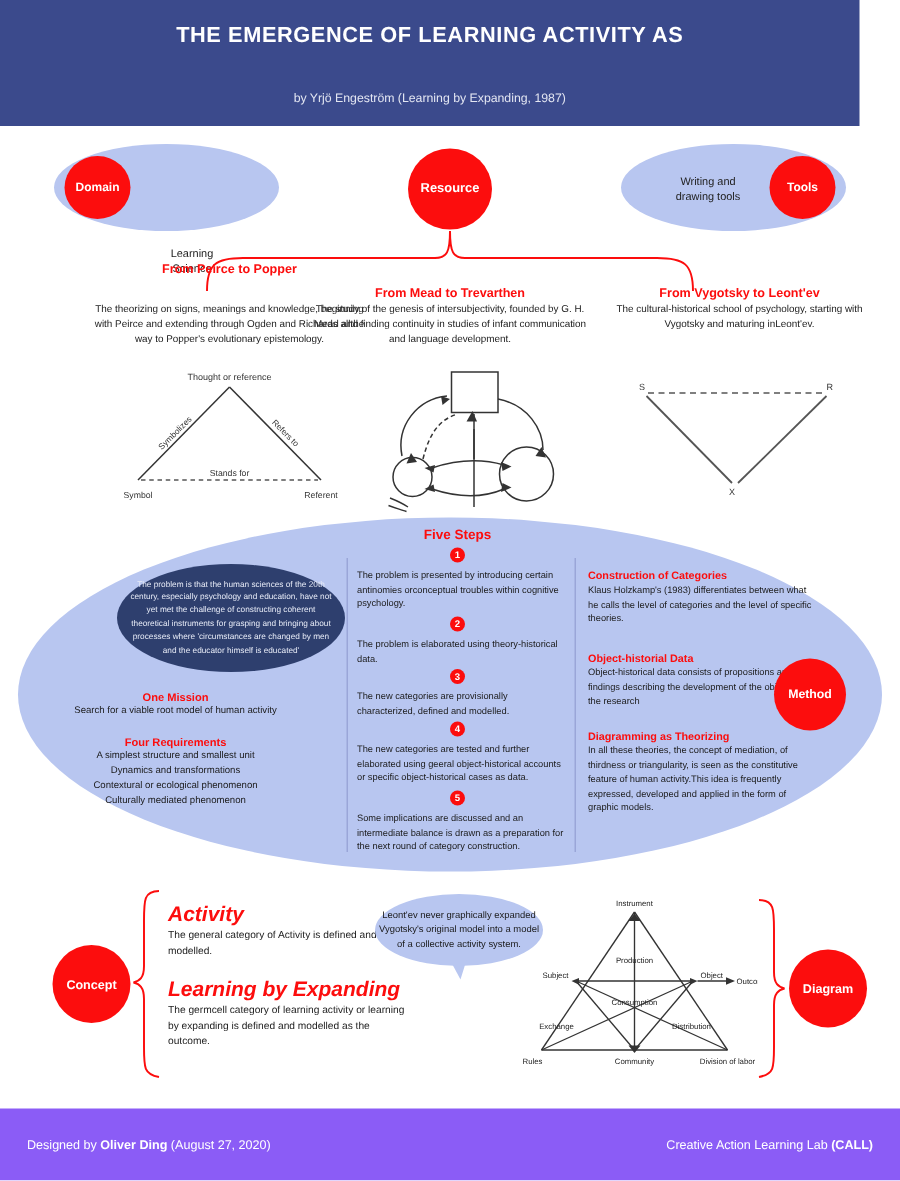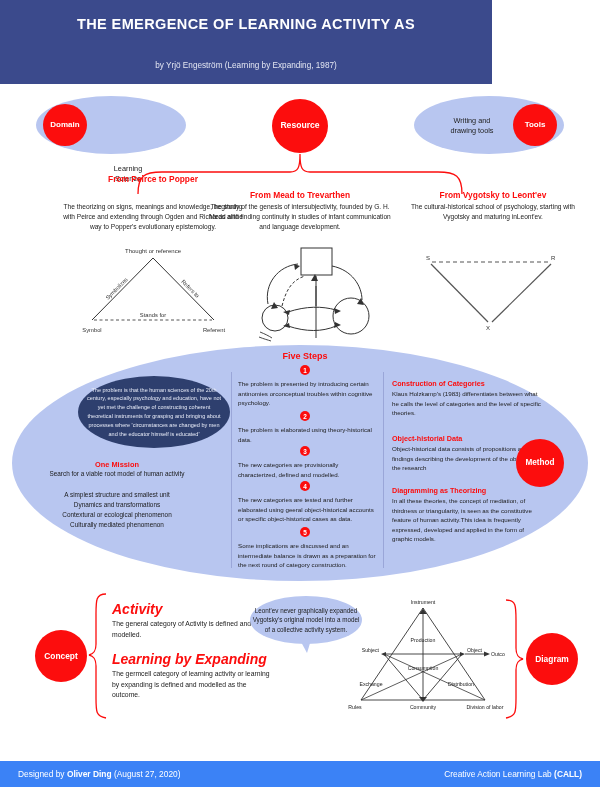--- a/index.html
+++ b/index.html
@@ -6,37 +6,37 @@
   html, body {
     width: 600px; height: 787px;
     background: #ffffff;
     font-family: "Liberation Sans", sans-serif;
     overflow: hidden;
   }
   #page { position: relative; width: 600px; height: 787px; background: #fff; }
 
   
   .header {
-    position: absolute; left: 0; top: 0; width: 492px; height: 84px;
+    position: absolute; left: 0; top: 0; width: 573px; height: 84px;
     background: #3b4a8c;
     display: flex; flex-direction: column;
     align-items: center; justify-content: center; gap: 16px;
   }
   .header h1 {
     color: #ffffff; font-size: 14.5px; font-weight: bold;
     letter-spacing: .4px; line-height: 1.45; text-align: center;
   }
   .header .byline {
     margin-top: 9px; color: #e3e6f2; font-size: 8.2px; text-align: center;
   }
 
   
   .footer {
-    position: absolute; left: 0; bottom: 0; width: 600px; height: 26px;
-    background: #3b82f6;
+    position: absolute; left: 0; bottom: 0; width: 600px; height: 48px;
+    background: #8b5cf6;
     display: flex; align-items: center; justify-content: space-between;
     padding: 0 18px;
   }
   .footer span { color: #ffffff; font-size: 8.4px; }
   .footer b { font-weight: bold; }
 
   
   .ellipse-blue {
     position: absolute; background: #b8c6f0; border-radius: 50%;
     display: flex; align-items: center;
@@ -214,20 +214,21 @@
     <p>The problem is that the human sciences of the 20th century, especially psychology and education, have not yet met the challenge of constructing coherent theoretical instruments for grasping and bringing about processes where 'circumstances are changed by men and the educator himself is educated'</p>
   </div>
 
 
   <div class="left-block" style="left:10px; top:460px;">
     <div class="h">One Mission</div>
     <div class="t">Search for a viable root model of human activity</div>
   </div>
 
   <div class="left-block" style="left:10px; top:490px;">
+    <div class="h">Four Requirements</div>
     <div class="t">A simplest structure and smallest unit</div>
     <div class="t">Dynamics and transformations</div>
     <div class="t">Contextural or ecological phenomenon</div>
     <div class="t">Culturally mediated phenomenon</div>
   </div>
 
   <div class="divider-v" style="left:231px; top:372px; height:196px;"></div>
   <div class="divider-v" style="left:383px; top:372px; height:196px;"></div>
 
   <div class="five-steps-title">Five Steps</div>

